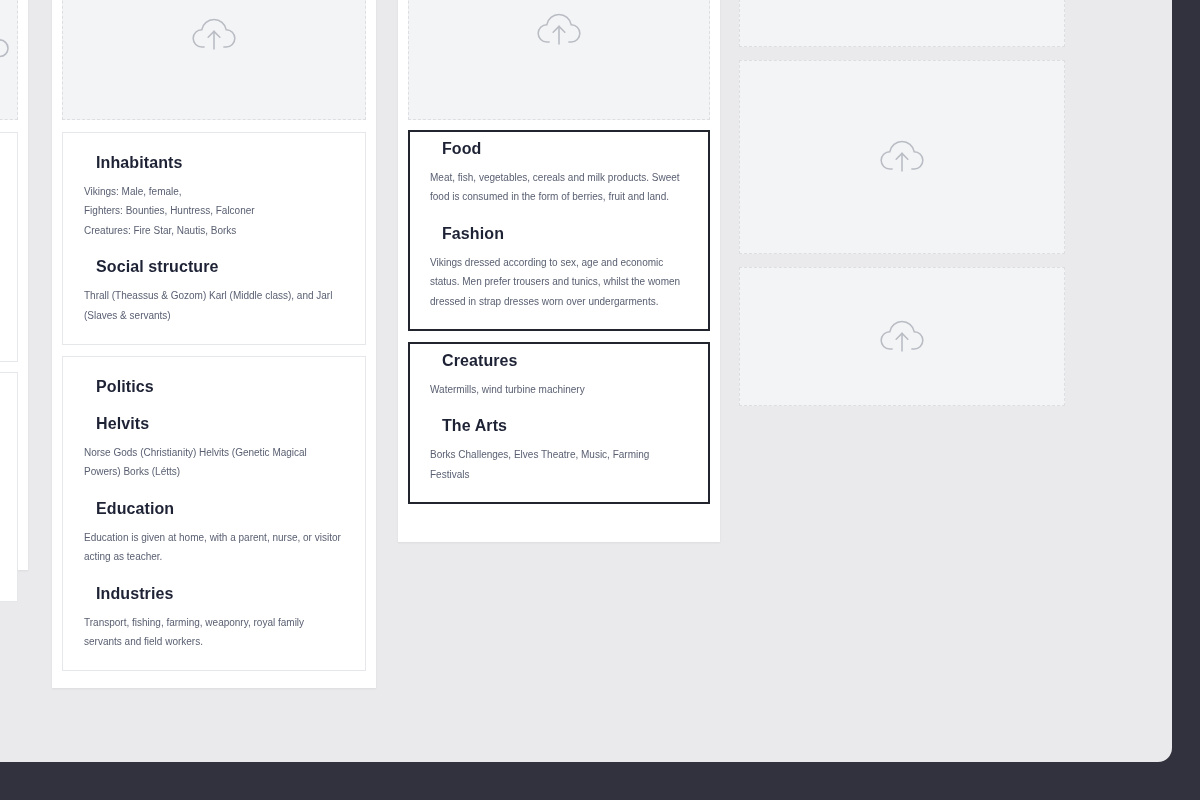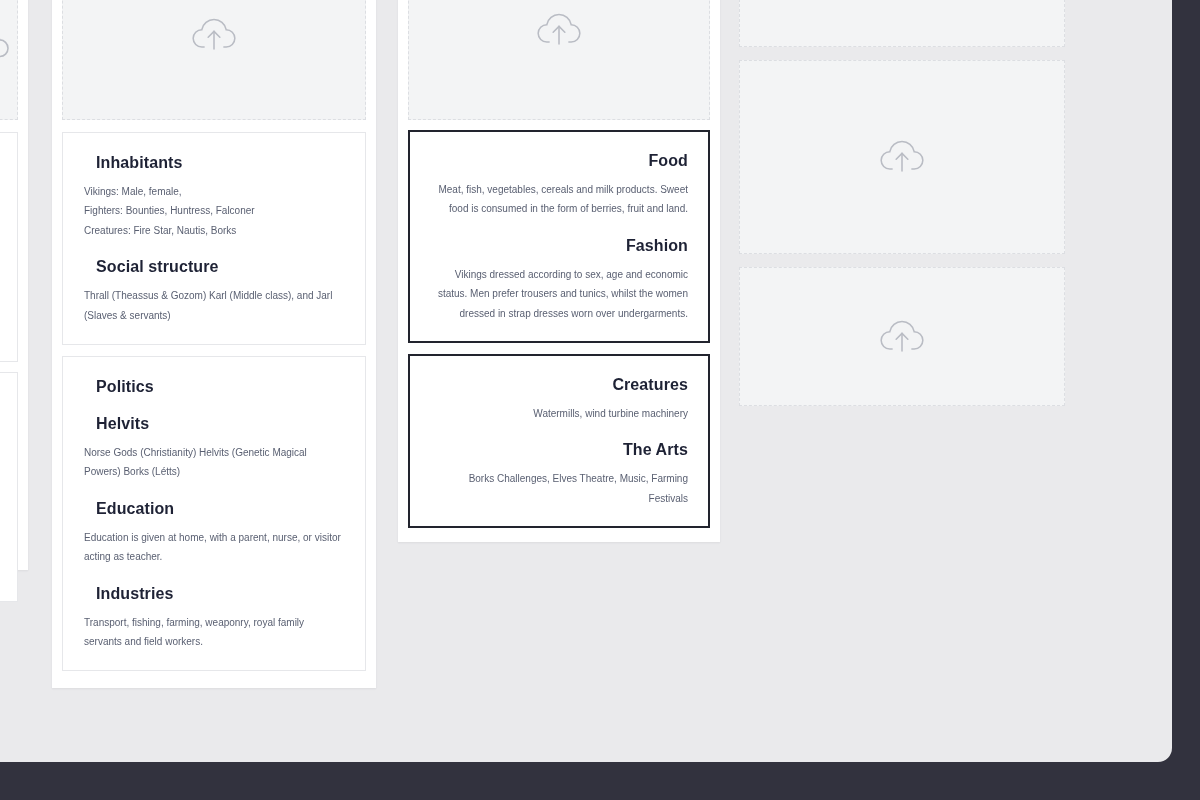--- a/index.html
+++ b/index.html
@@ -117,22 +117,21 @@
   
   .card {
     box-sizing: border-box;
     background: #ffffff;
     border: 1px solid #e6e7ea;
     padding: 20px 21px 19px 21px;
     margin-bottom: 11px;
   }
   .card.selected {
     border: 2px solid #22242e;
-    padding: 19px 20px 18px 20px;
-    text-align: right;
+    padding: 7px 20px 18px 20px;
   }
 
   .card h3 {
     margin: 0 0 9px 12px;
     font-size: 16px;
     font-weight: bold;
     line-height: 1.25;
     color: #1e2235;
     letter-spacing: 0.1px;
   }

